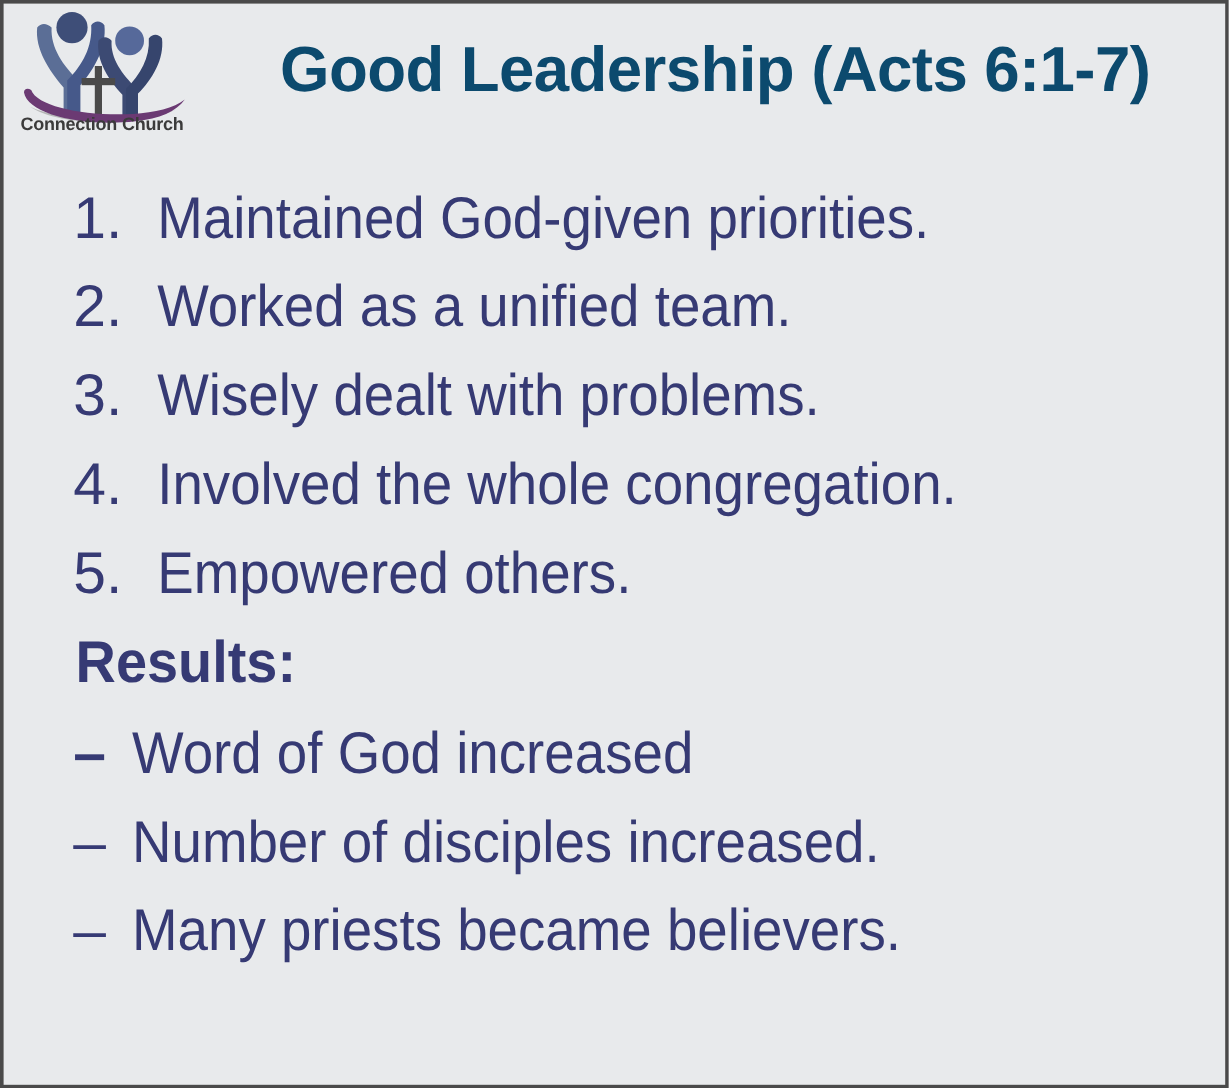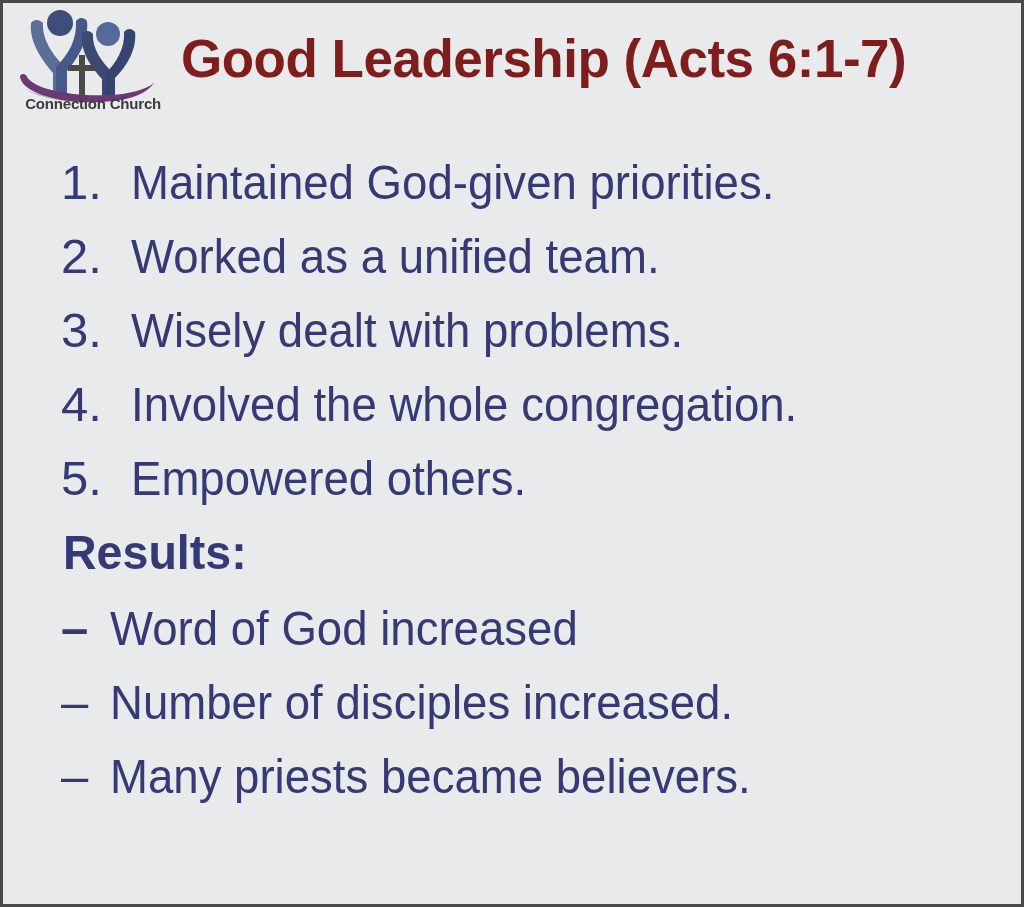--- a/index.html
+++ b/index.html
@@ -34,27 +34,27 @@
     width: 152px;
     height: 114px;
   }
 
   
   .title {
     position: absolute;
     left: 178px;
     top: 26px;
     width: 830px;
-    text-align: left;
+    text-align: center;
     font-family: "Liberation Sans", sans-serif;
     font-weight: bold;
     font-size: 53px;
     line-height: 60px;
     letter-spacing: -0.5px;
-    color: #7f1d1d;
+    color: #0c4a6e;
     white-space: nowrap;
   }
 
   
   .body-list {
     position: absolute;
     left: 0;
     top: 142px;
     width: 1024px;
   }
@@ -122,21 +122,21 @@
       <path d="M126 25 C128 42, 118 59, 106 71 L106 90 L96 90 L96 67 C108 55, 116 41, 115 25 C118 21, 123 21, 126 25 Z" fill="#36456d"></path>
       <circle cx="99" cy="27" r="12" fill="#56699a"></circle>
 
       <rect x="70" y="48" width="6" height="40" fill="#4a4a4a"></rect>
       <rect x="59" y="58" width="28" height="6" fill="#4a4a4a"></rect>
 
       <path d="M16 82 C40 98, 105 100, 138 84 C108 96, 44 95, 16 82 Z" fill="#a6a6a6" opacity="0.75"></path>
 
       <path d="M11 70 C14 88, 60 99, 104 94 C124 92, 138 86, 145 76 C136 83, 120 87, 102 88 C62 90, 22 82, 17 68 C14 66, 11 67, 11 70 Z" fill="#6b3a73"></path>
     </svg>
-    <div style="position:absolute;left:0;top:88px;width:152px;text-align:right;font-family:'Liberation Sans',sans-serif;font-weight:bold;font-size:15px;color:#3b3b3b;letter-spacing:-0.2px;">Connection Church</div>
+    <div style="position:absolute;left:0;top:88px;width:152px;text-align:center;font-family:'Liberation Sans',sans-serif;font-weight:bold;font-size:15px;color:#3b3b3b;letter-spacing:-0.2px;">Connection Church</div>
   </div>
 
   <div class="title">Good Leadership (Acts 6:1-7)</div>
 
   <div class="body-list">
 
     <div class="row">
       <span class="marker">1.</span>
       <span class="rtext">Maintained God-given priorities.</span>
     </div>

